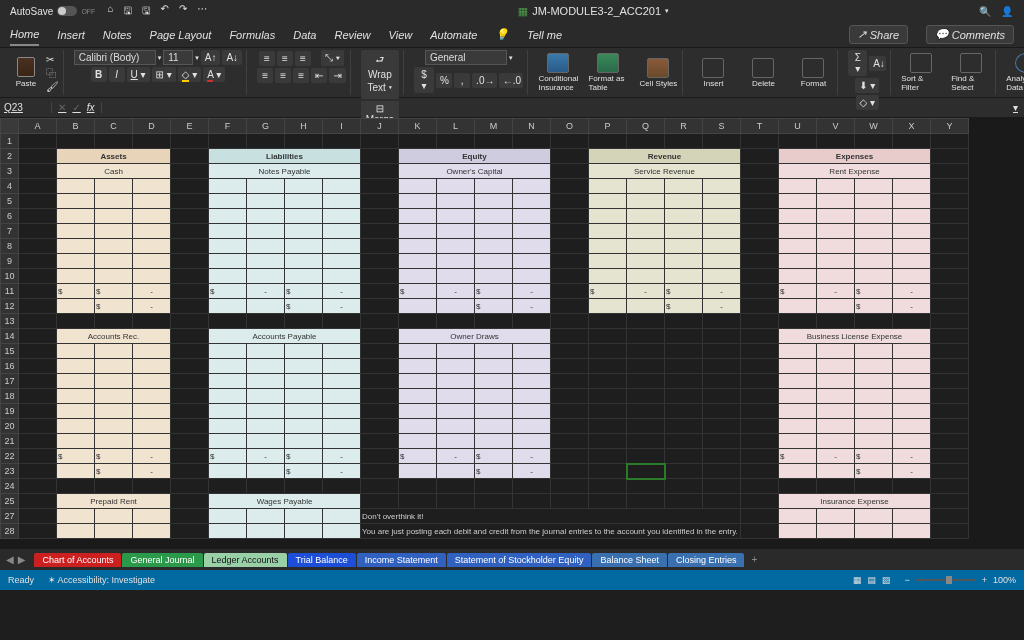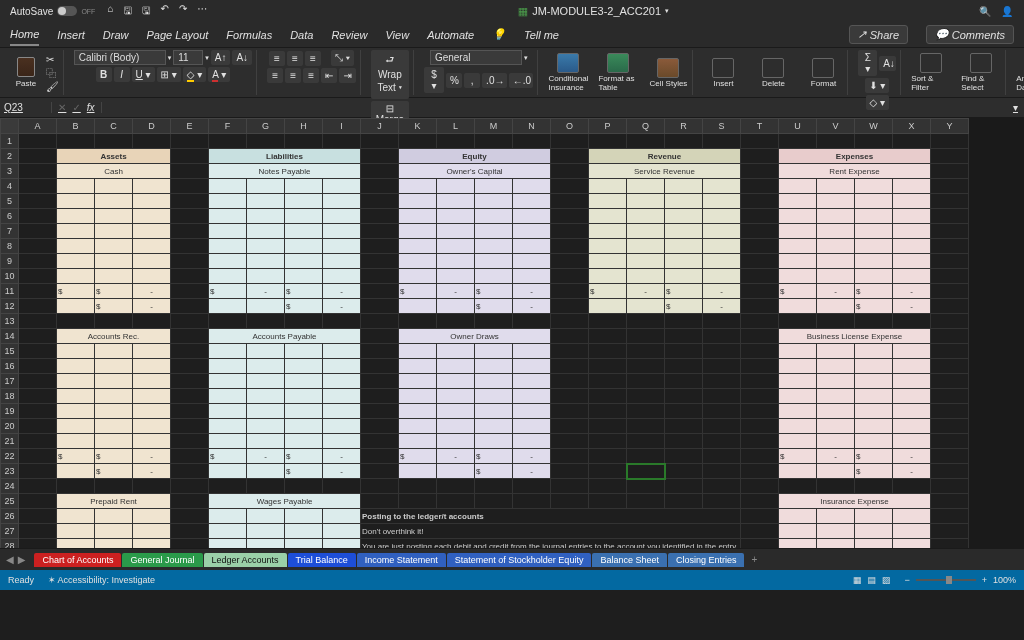--- a/index.html
+++ b/index.html
@@ -17,21 +17,21 @@
 .menubar .tab.active { border-bottom: 2px solid #888; }
 .menubar .spacer { flex: 1; }
 .menubar .btn { background: #3a3a3a; border: 1px solid #555; padding: 2px 8px; border-radius: 3px; display: flex; gap: 3px; align-items: center; }
 
 .ribbon { background: #2d2d2d; height: 50px; display: flex; align-items: center; padding: 2px 6px; gap: 6px; border-bottom: 1px solid #1a1a1a; }
 .ribbon .group { display: flex; align-items: center; gap: 4px; padding: 0 4px; border-right: 1px solid #404040; height: 100%; }
 .ribbon .group:last-child { border-right: none; }
 .ribbon .paste-btn { display: flex; flex-direction: column; align-items: center; justify-content: center; width: 32px; height: 40px; font-size: 8px; }
 .ribbon .paste-icon { width: 18px; height: 20px; border: 1px solid #888; border-radius: 2px; margin-bottom: 2px; background: linear-gradient(#4a3020, #3a2518); }
 .ribbon .mini-icons { display: flex; flex-direction: column; gap: 2px; font-size: 10px; }
-.ribbon .font-select { background: #3a3a3a; border: 1px solid #555; padding: 1px 4px; font-size: 10px; color: #ddd; width: 92px; }
+.ribbon .font-select { background: #3a3a3a; border: 1px solid #555; padding: 1px 4px; font-size: 10px; color: #ddd; width: 82px; }
 .ribbon .size-select { background: #3a3a3a; border: 1px solid #555; padding: 1px 4px; font-size: 10px; color: #ddd; width: 30px; }
 .ribbon .tool-btn { padding: 2px 4px; background: #3a3a3a; border-radius: 2px; font-size: 10px; min-width: 16px; text-align: center; cursor: pointer; }
 .ribbon .row { display: flex; gap: 2px; align-items: center; }
 .ribbon .col { display: flex; flex-direction: column; gap: 2px; }
 .ribbon .vbtn { display: flex; flex-direction: column; align-items: center; font-size: 8px; width: 40px; gap: 1px; }
 .ribbon .vbtn .ico { width: 22px; height: 20px; border: 1px solid #666; border-radius: 2px; }
 .ribbon .fmtrow { display: flex; gap: 10px; }
 
 .formula-bar { background: #2d2d2d; height: 20px; display: flex; align-items: center; border-bottom: 1px solid #1a1a1a; font-size: 10px; text-decoration: underline; }
 .formula-bar .name-box { width: 52px; padding: 0 4px; border-right: 1px solid #444; }
@@ -112,21 +112,21 @@
   </div>
   <div class="right-icons">
     <span>🔍</span>
     <span>👤</span>
   </div>
 </div>
 
 <div class="menubar">
   <span class="tab active">Home</span>
   <span class="tab">Insert</span>
-  <span class="tab">Draw</span>
+  <span class="tab">Notes</span>
   <span class="tab">Page Layout</span>
   <span class="tab">Formulas</span>
   <span class="tab">Data</span>
   <span class="tab">Review</span>
   <span class="tab">View</span>
   <span class="tab">Automate</span>
   <span>💡</span>
   <span class="tab">Tell me</span>
   <span class="spacer"></span>
   <span class="btn">
@@ -953,39 +953,20 @@
           <td></td>
           <td></td>
           <td></td>
           <td></td>
           <td></td>
           <td></td>
           <td class="sub-exp" colspan="4">Insurance Expense</td>
           <td></td>
         </tr>
         <tr>
-          <th class="rowh">26</th>
-          <td></td>
-          <td class="bg-assets"></td>
-          <td class="bg-assets"></td>
-          <td class="bg-assets"></td>
-          <td></td>
-          <td class="bg-liab"></td>
-          <td class="bg-liab"></td>
-          <td class="bg-liab"></td>
-          <td class="bg-liab"></td>
-          <td class="instr instr-bold" colspan="10">Posting to the ledger/t accounts</td>
-          <td></td>
-          <td class="bg-exp"></td>
-          <td class="bg-exp"></td>
-          <td class="bg-exp"></td>
-          <td class="bg-exp"></td>
-          <td></td>
-        </tr>
-        <tr>
           <th class="rowh">27</th>
           <td></td>
           <td class="bg-assets"></td>
           <td class="bg-assets"></td>
           <td class="bg-assets"></td>
           <td></td>
           <td class="bg-liab"></td>
           <td class="bg-liab"></td>
           <td class="bg-liab"></td>
           <td class="bg-liab"></td>

